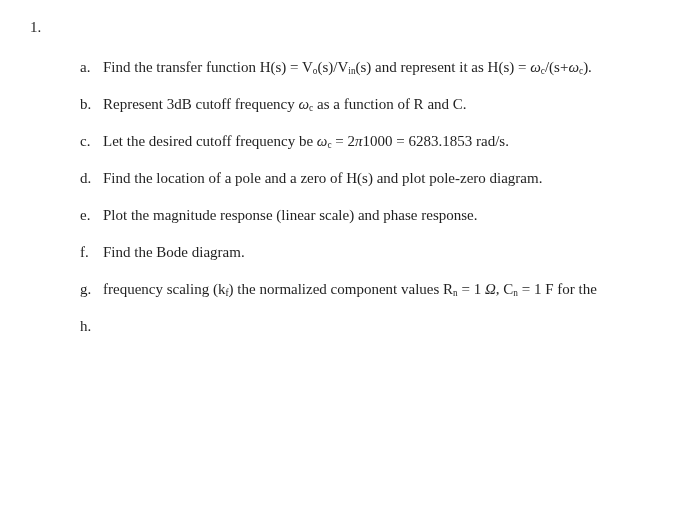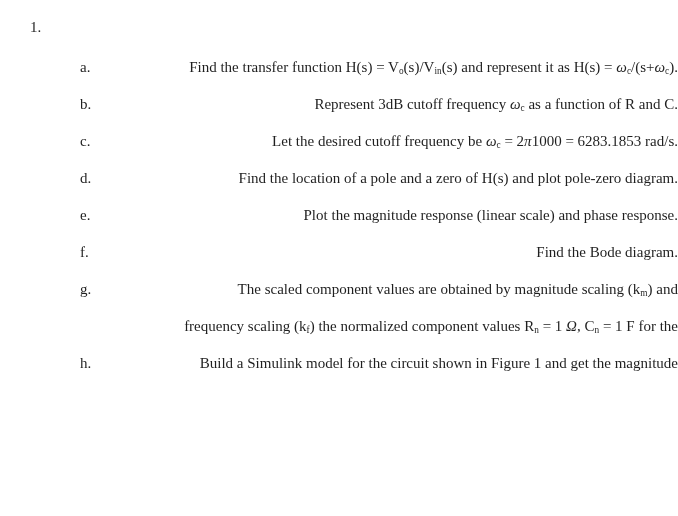--- a/index.html
+++ b/index.html
@@ -41,21 +41,20 @@
   }
   .item-label {
     flex: 0 0 23px;
   }
   .item-lines {
     flex: 1 1 auto;
   }
   .line {
     line-height: 37px;
     white-space: nowrap;
-    text-align: right;
   }
   sub {
     font-size: 0.62em;
     line-height: 0;
     vertical-align: -0.18em;
   }
   i {
     font-style: italic;
   }
 </style>
@@ -108,26 +107,24 @@
     <div class="item">
       <span class="item-label">f.</span>
       <div class="item-lines">
         <div class="line">Find the Bode diagram.</div>
       </div>
     </div>
 
     <div class="item">
       <span class="item-label">g.</span>
       <div class="item-lines">
-        <div class="line">The scaled component values are obtained by magnitude scaling (k<sub>m</sub>) and</div>
         <div class="line">frequency scaling (k<sub>f</sub>) the normalized component values R<sub>n</sub> = 1 <i>Ω</i>, C<sub>n</sub> = 1 F for the</div>
       </div>
     </div>
 
     <div class="item">
       <span class="item-label">h.</span>
       <div class="item-lines">
-        <div class="line">Build a Simulink model for the circuit shown in Figure 1 and get the magnitude</div>
       </div>
     </div>
 
   </div>
 </div>
 
 </body></html>

